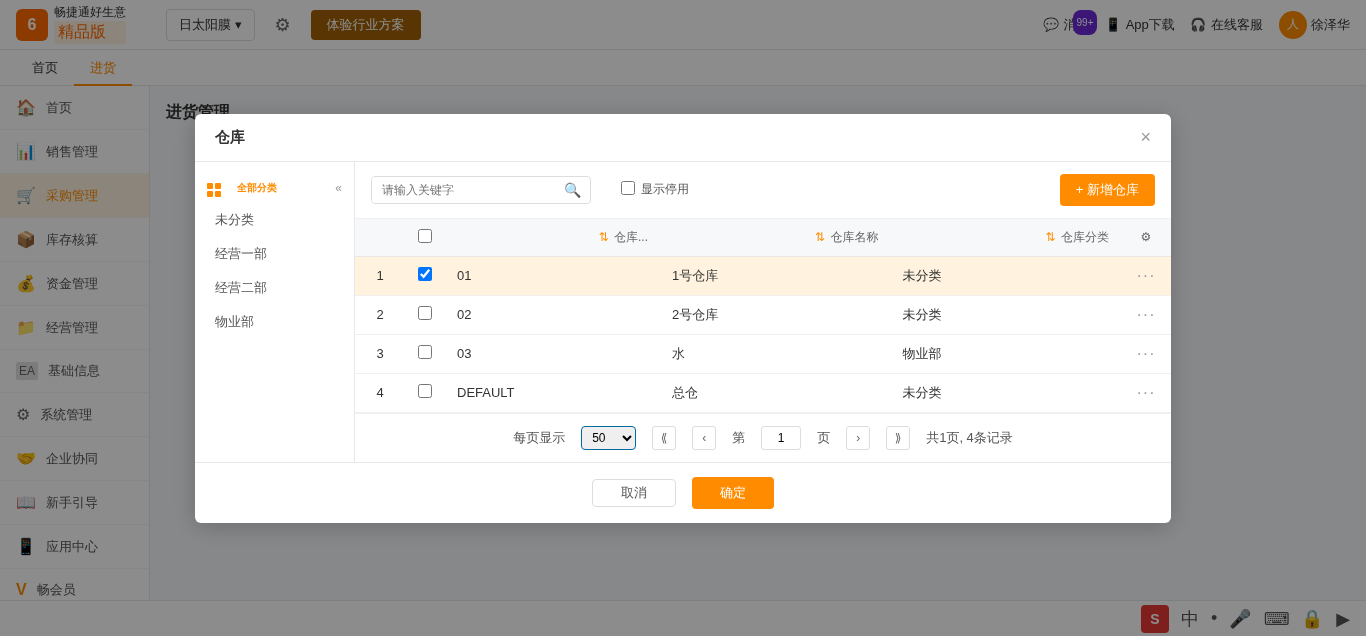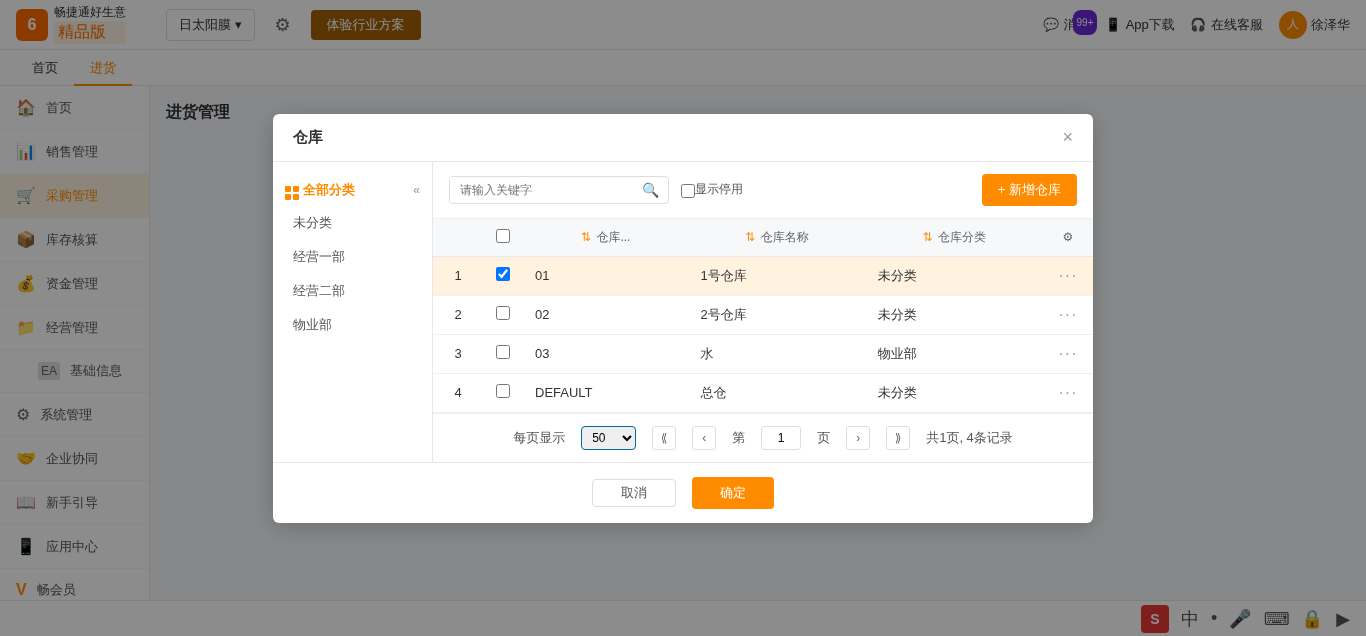--- a/index.html
+++ b/index.html
@@ -175,21 +175,21 @@
       z-index: 100;
       display: flex;
       align-items: center;
       justify-content: center;
     }
 
     
     .modal {
       background: #fff;
       border-radius: 6px;
-      width: 820px;
+      width: 976px;
       max-height: 560px;
       display: flex;
       flex-direction: column;
       box-shadow: 0 4px 24px rgba(0,0,0,0.2);
     }
     .modal-header {
       display: flex;
       align-items: center;
       justify-content: space-between;
       padding: 14px 20px;
@@ -218,24 +218,24 @@
     .category-header {
       display: flex;
       align-items: center;
       justify-content: space-between;
       padding: 6px 12px;
       cursor: pointer;
     }
     .category-header-label {
       display: flex;
       align-items: center;
-      gap: 4px;
+      gap: 16px;
       color: #ff8c00;
       font-weight: bold;
-      font-size: 13px;
+      font-size: 10px;
     }
     .category-collapse-btn {
       color: #999;
       cursor: pointer;
       font-size: 12px;
     }
     .category-item {
       padding: 8px 20px;
       cursor: pointer;
       color: #555;
@@ -273,24 +273,25 @@
       color: #999;
     }
     .search-icon-btn {
       padding: 0 8px;
       color: #999;
       font-size: 14px;
       cursor: pointer;
     }
     .show-disabled-wrap {
       display: flex;
-      align-items: flex-end;
-      gap: 0;
+      align-items: flex-start;
+      gap: 6px;
       color: #555;
       font-size: 12px;
+      margin-left: 18px;
     }
     .add-btn {
       margin-left: auto;
       background: #ff8c00;
       color: #fff;
       border: none;
       padding: 7px 16px;
       border-radius: 4px;
       cursor: pointer;
       font-size: 13px;
@@ -301,21 +302,21 @@
       flex: 1;
       overflow-y: auto;
     }
     table {
       width: 100%;
       border-collapse: collapse;
     }
     thead th {
       background: #f7f8fa;
       padding: 10px 12px;
-      text-align: center;
+      text-align: right;
       font-size: 12px;
       color: #666;
       border-bottom: 1px solid #e8e8e8;
       font-weight: normal;
     }
     thead th.col-num { width: 50px; text-align: center; }
     thead th.col-check { width: 40px; text-align: center; }
     thead th.col-settings { width: 50px; text-align: center; }
     tbody td {
       padding: 10px 12px;
@@ -520,21 +521,21 @@
     </div>
     <div class="sidebar-item">
       <span class="sidebar-icon">💰</span>
       <span>资金管理</span>
     </div>
     <div class="sidebar-item">
       <span class="sidebar-icon">📁</span>
       <span>经营管理</span>
     </div>
     <div class="sidebar-item">
-      <span class="sidebar-icon" style="font-style:normal;font-size:12px;background:#e0e0e0;padding:2px 3px;border-radius:2px;margin-left:22px;">EA</span>
+      <span class="sidebar-icon" style="font-style:normal;font-size:12px;background:#e0e0e0;padding:2px 3px;border-radius:2px;">EA</span>
       <span>基础信息</span>
     </div>
     <div class="sidebar-item">
       <span class="sidebar-icon">⚙</span>
       <span>系统管理</span>
     </div>
     <div class="sidebar-item">
       <span class="sidebar-icon">🤝</span>
       <span>企业协同</span>
     </div>

